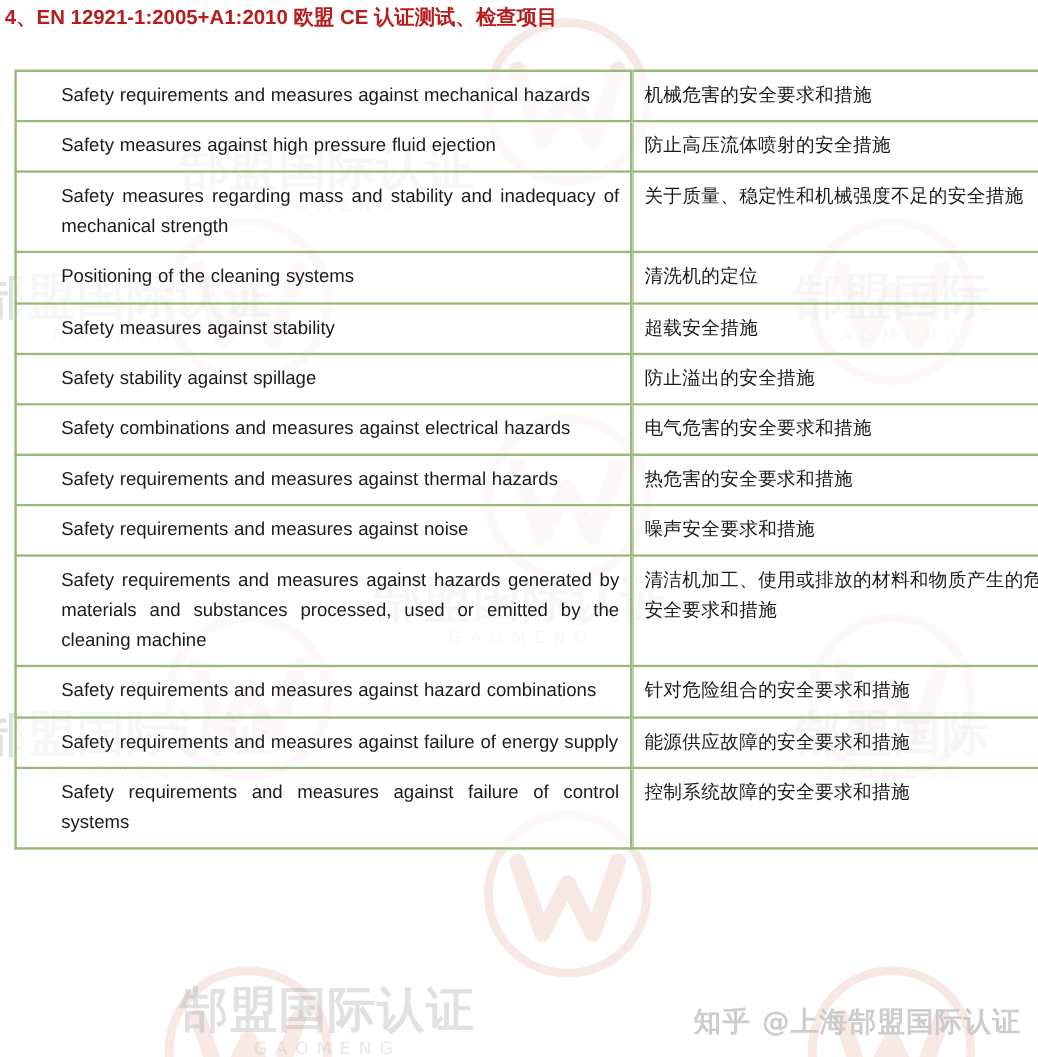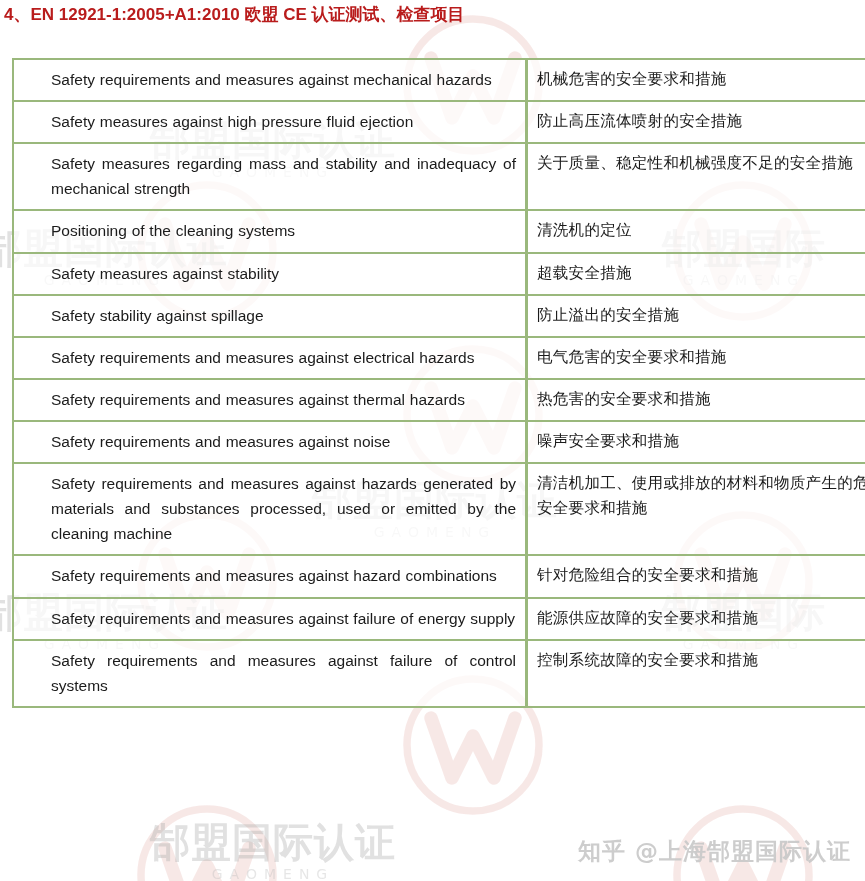--- a/index.html
+++ b/index.html
@@ -223,21 +223,21 @@
     </tr>
     <tr>
       <td class="col-en">Safety measures against stability</td>
       <td class="col-cn">超载安全措施</td>
     </tr>
     <tr>
       <td class="col-en">Safety stability against spillage</td>
       <td class="col-cn">防止溢出的安全措施</td>
     </tr>
     <tr>
-      <td class="col-en">Safety requirements and measures against electrical hazards</td>
+      <td class="col-en">Safety combinations and measures against electrical hazards</td>
       <td class="col-cn">电气危害的安全要求和措施</td>
     </tr>
     <tr>
       <td class="col-en">Safety requirements and measures against thermal hazards</td>
       <td class="col-cn">热危害的安全要求和措施</td>
     </tr>
     <tr>
       <td class="col-en">Safety requirements and measures against noise</td>
       <td class="col-cn">噪声安全要求和措施</td>
     </tr>

